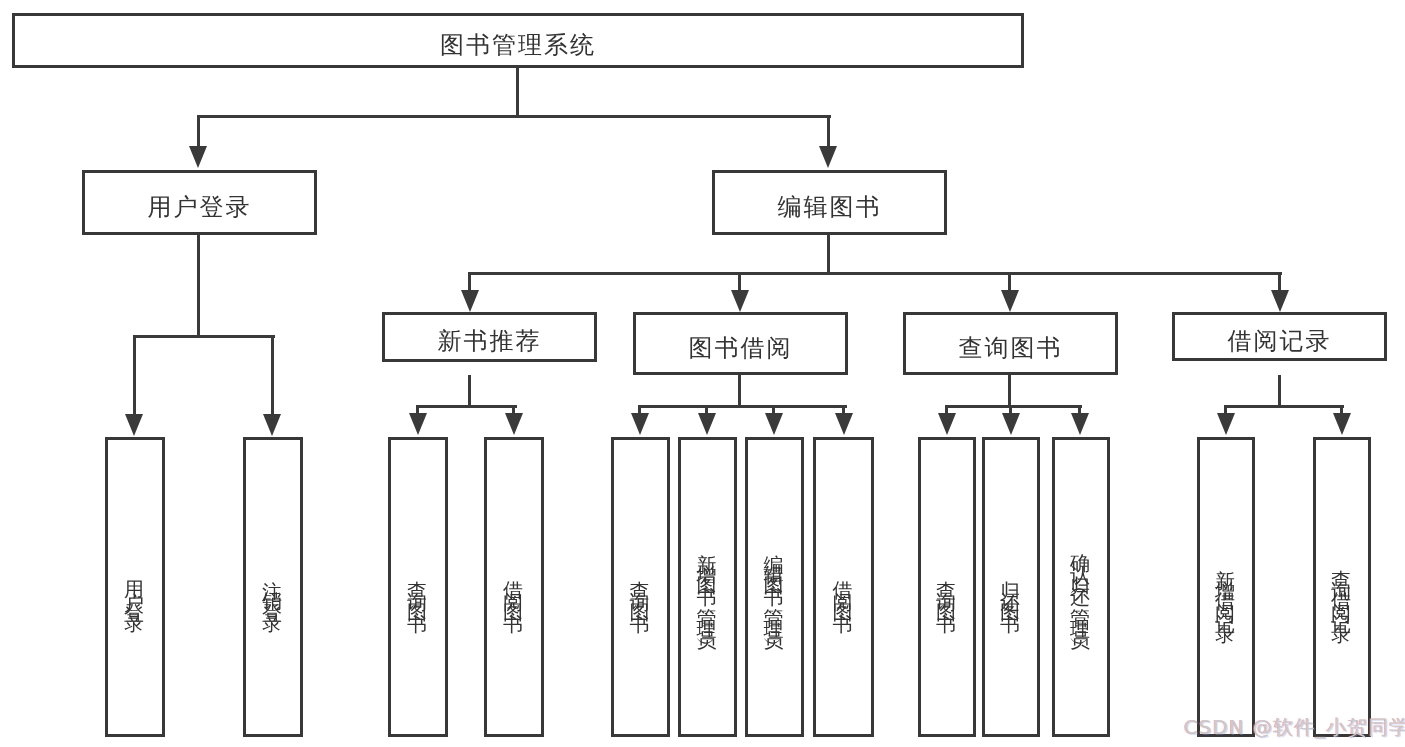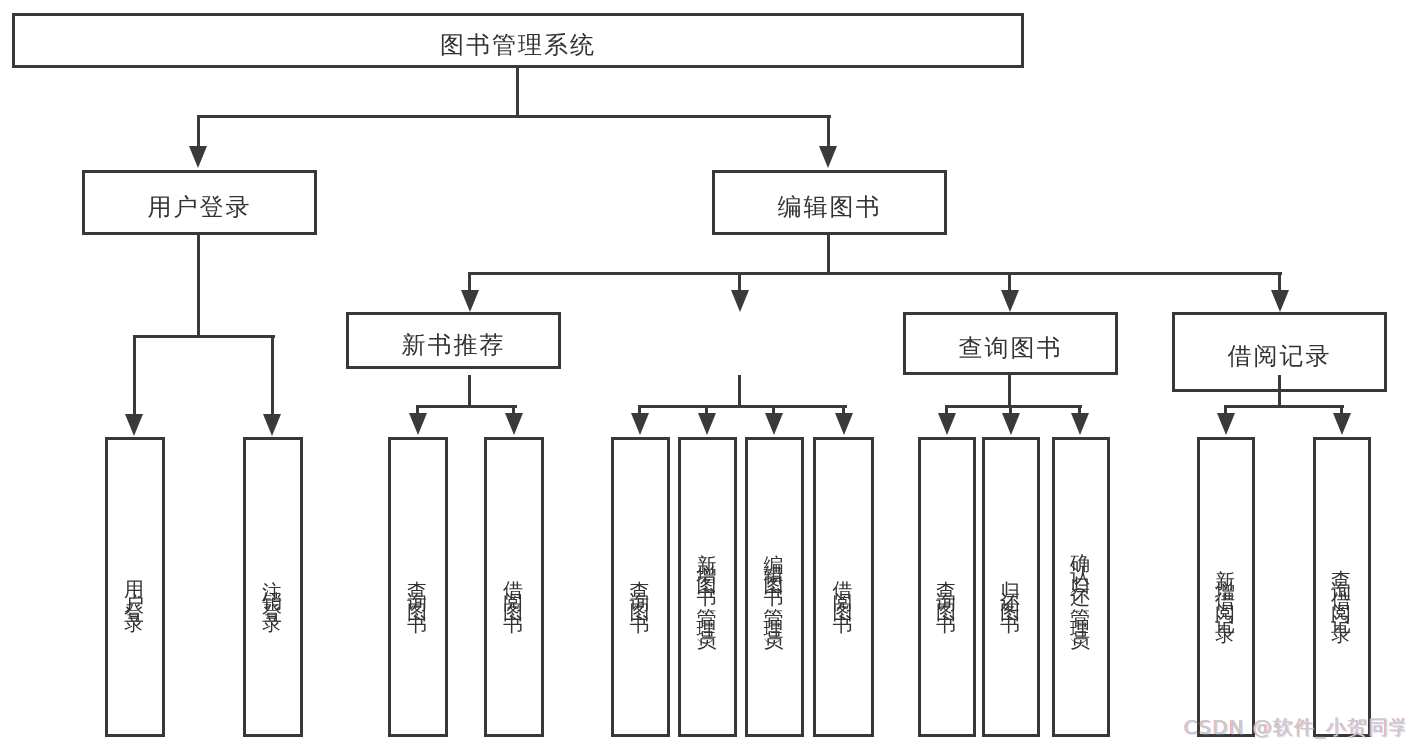--- a/index.html
+++ b/index.html
@@ -90,27 +90,30 @@
   <div class="line" style="left:468px;top:272px;width:814px;height:3px"></div>
   <div class="line" style="left:468px;top:272px;width:3px;height:18px"></div>
   <div class="arrow" style="left:461px;top:290px"></div>
   <div class="line" style="left:738px;top:272px;width:3px;height:18px"></div>
   <div class="arrow" style="left:731px;top:290px"></div>
   <div class="line" style="left:1008px;top:272px;width:3px;height:18px"></div>
   <div class="arrow" style="left:1001px;top:290px"></div>
   <div class="line" style="left:1278px;top:272px;width:3px;height:18px"></div>
   <div class="arrow" style="left:1271px;top:290px"></div>
 
-  <div class="box" style="left:346px;top:312px;width:215px;height:57px">
+  <div class="box" style="left:382px;top:312px;width:215px;height:50px">
     <span class="h-label">新书推荐</span>
+  </div>
+  <div class="box" style="left:633px;top:312px;width:215px;height:63px">
+    <span class="h-label">图书借阅</span>
   </div>
   <div class="box" style="left:903px;top:312px;width:215px;height:63px">
     <span class="h-label">查询图书</span>
   </div>
-  <div class="box" style="left:1172px;top:312px;width:215px;height:80px">
+  <div class="box" style="left:1172px;top:312px;width:215px;height:49px">
     <span class="h-label">借阅记录</span>
   </div>
 
   <div class="line" style="left:468px;top:375px;width:3px;height:33px"></div>
   <div class="line" style="left:416px;top:405px;width:101px;height:3px"></div>
   <div class="line" style="left:416px;top:405px;width:3px;height:10px"></div>
   <div class="arrow" style="left:409px;top:413px"></div>
   <div class="line" style="left:512px;top:405px;width:3px;height:10px"></div>
   <div class="arrow" style="left:505px;top:413px"></div>
 

